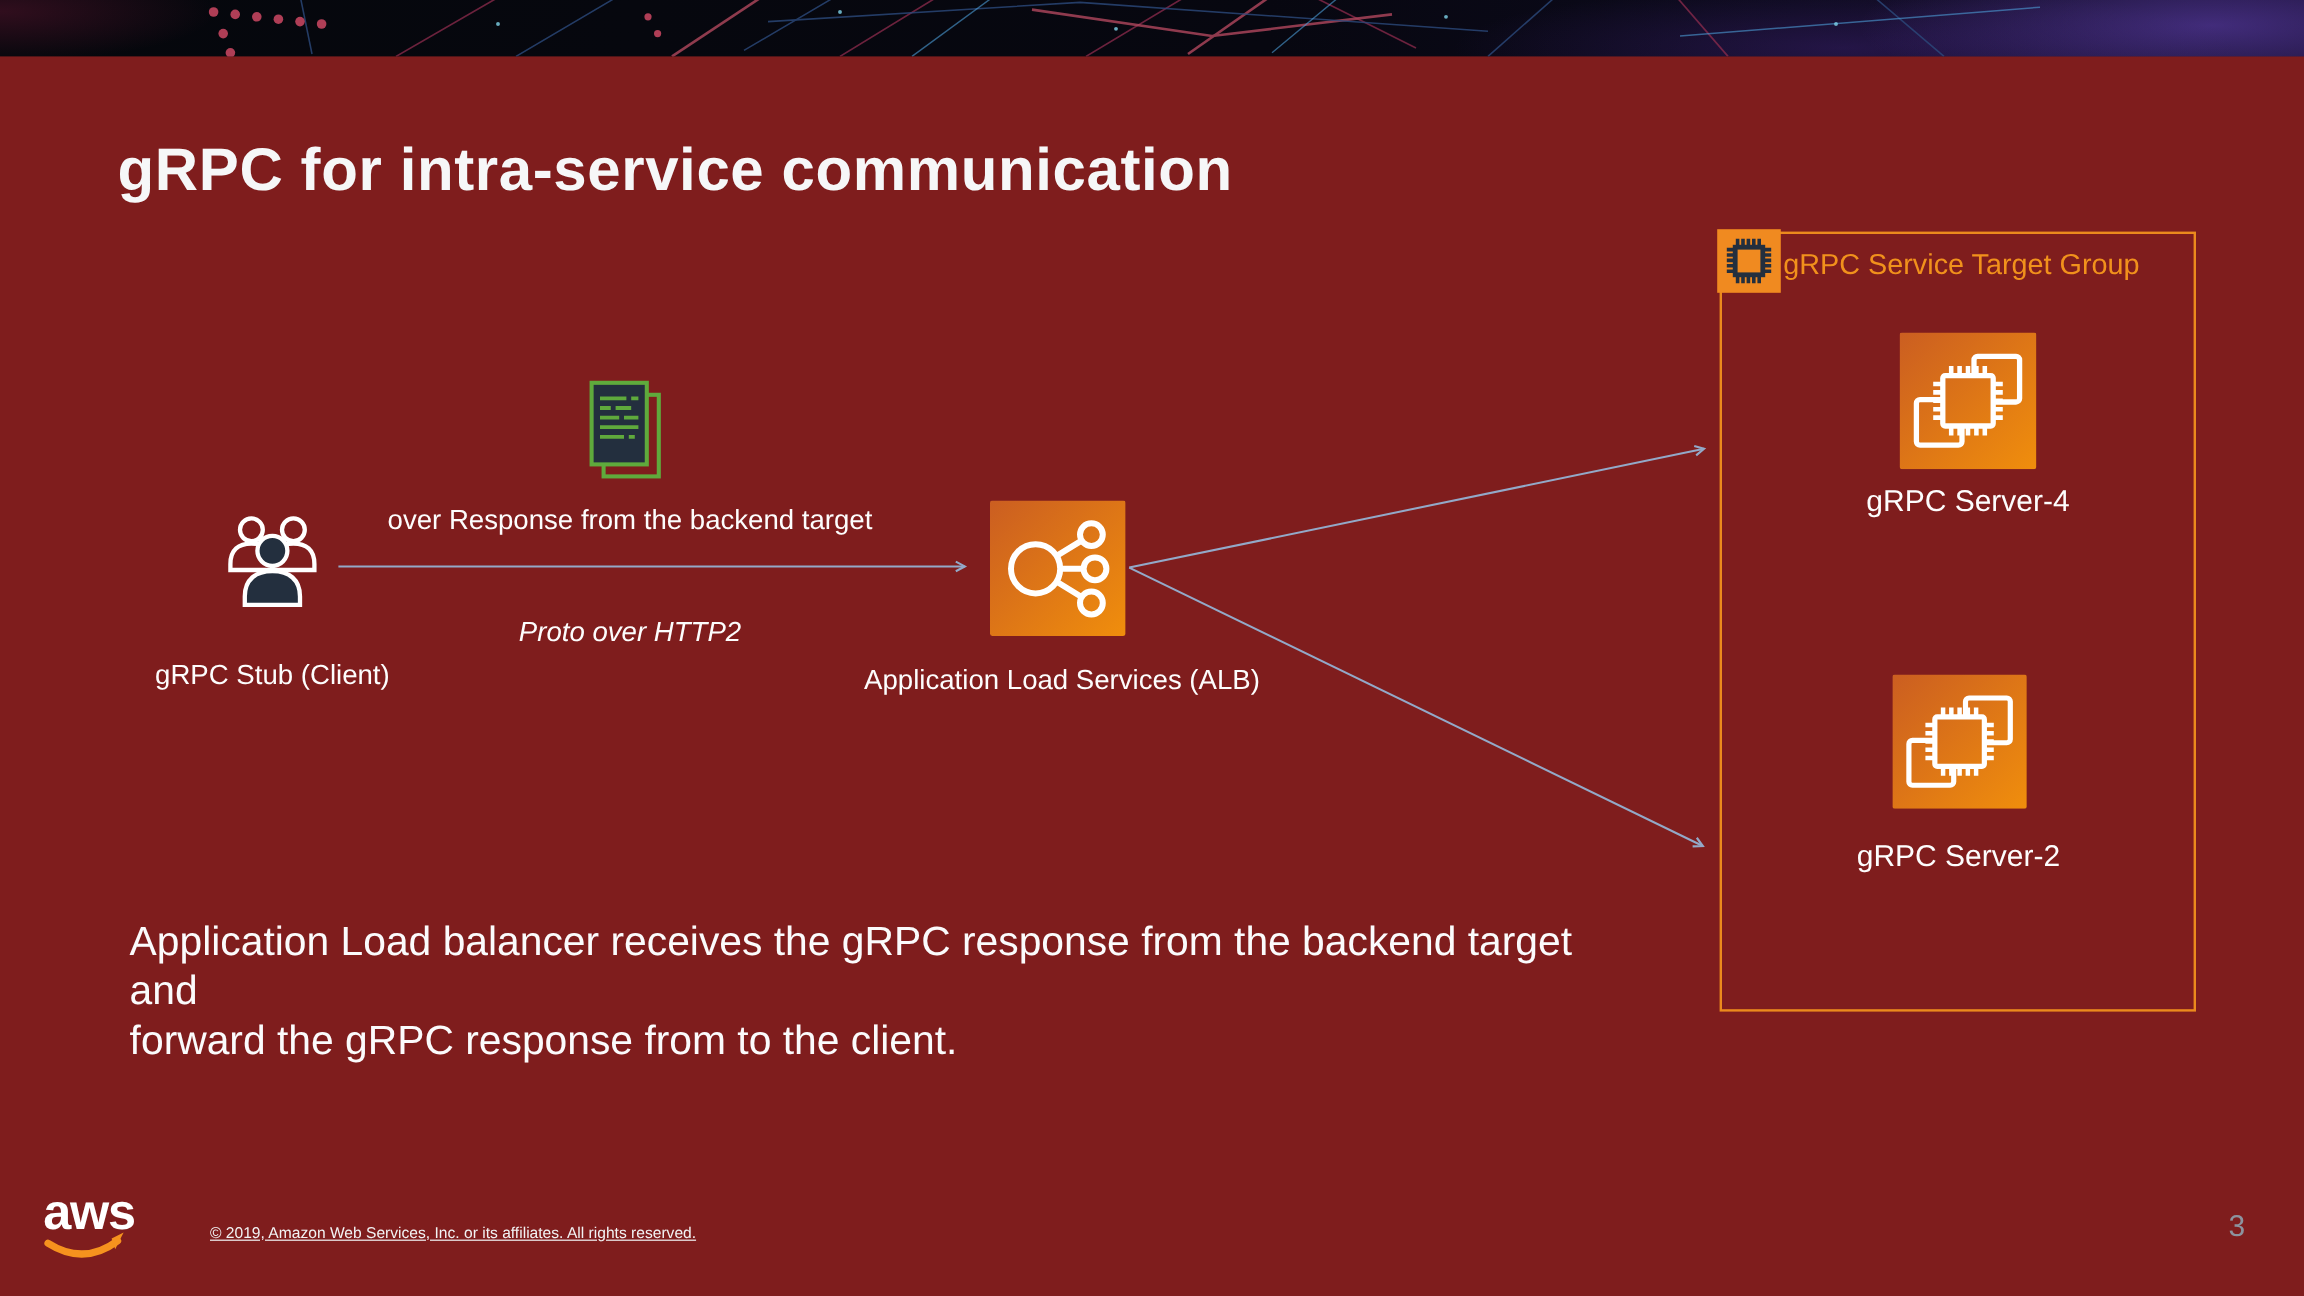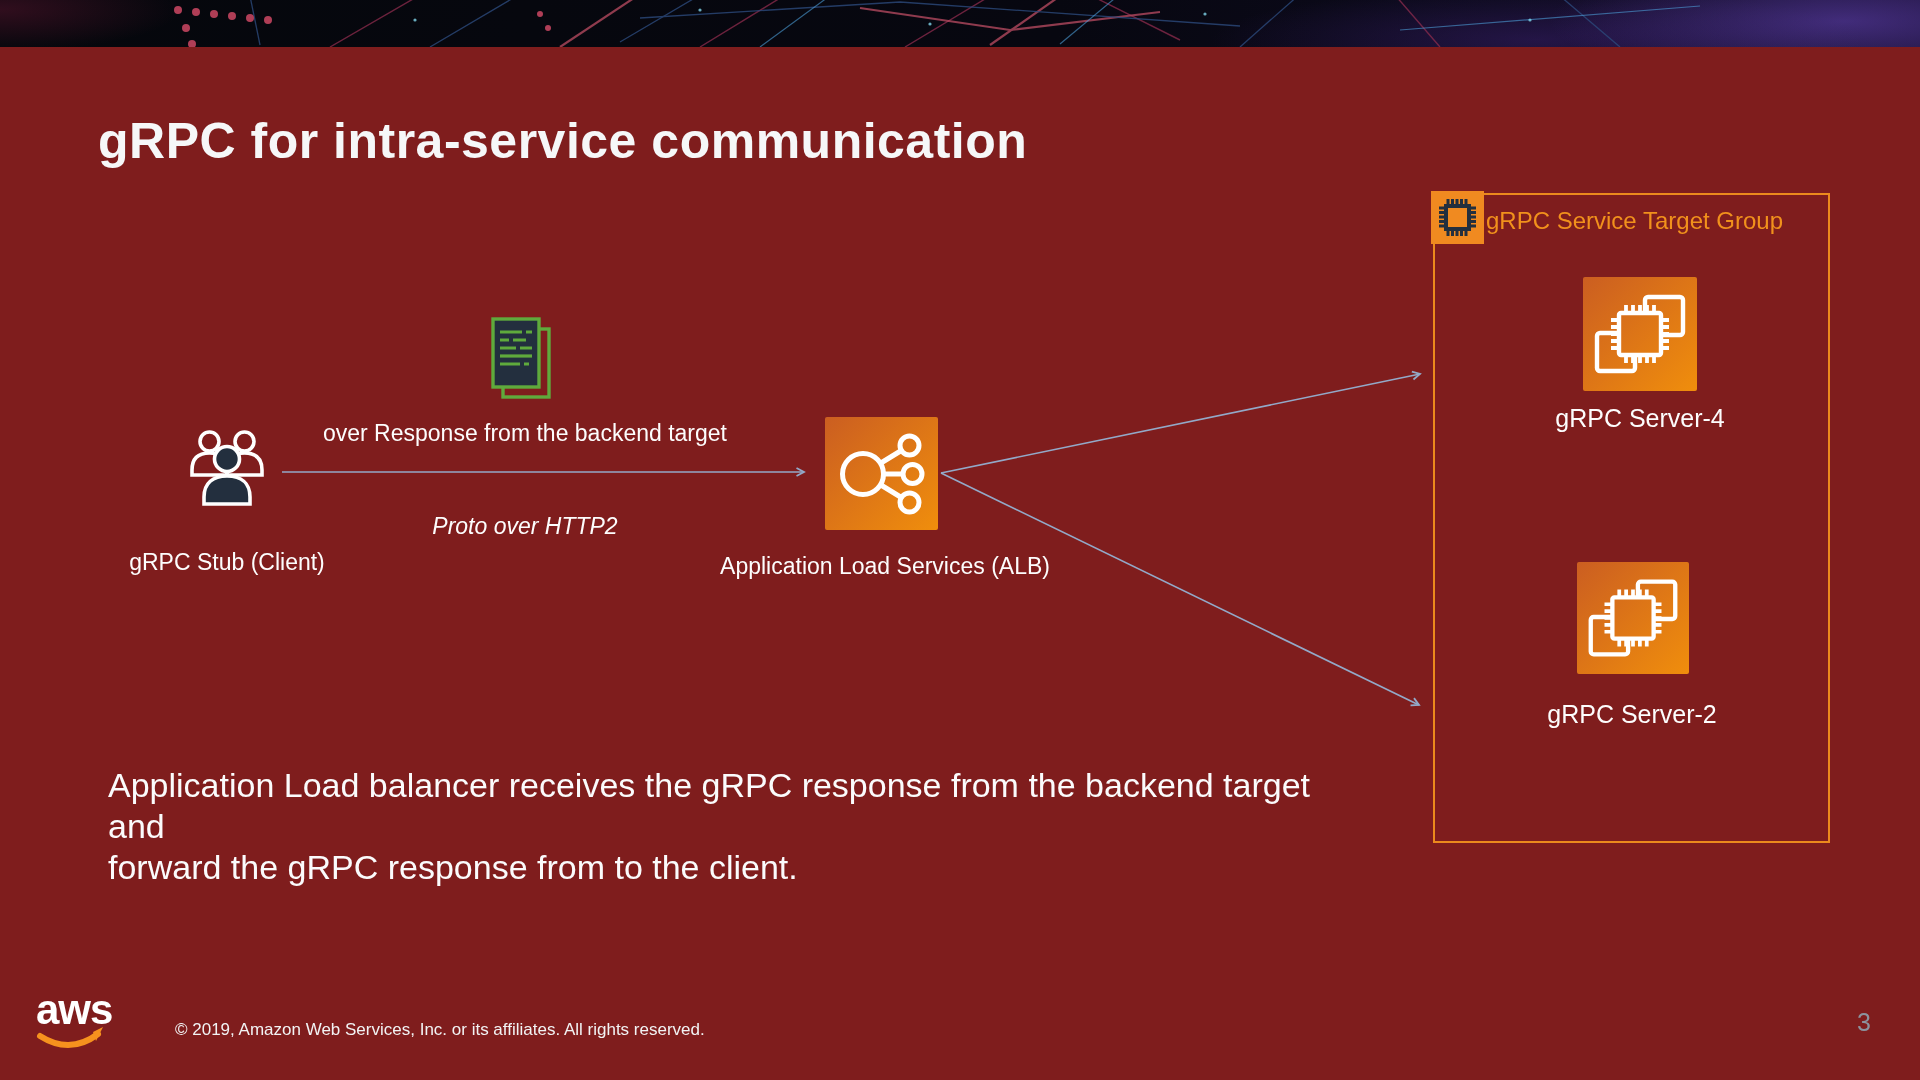--- a/index.html
+++ b/index.html
@@ -37,21 +37,21 @@
   }
   .tg-title{
     position:absolute;left:1486px;top:207px;width:344px;
     font-size:24px;color:#F1911C;
   }
   .paragraph{
     position:absolute;left:108px;top:765px;width:1260px;
     font-size:34px;line-height:41px;color:#fbfbfc;
   }
   .footer-copy{
-    position:absolute;left:175px;top:1020px;font-size:17px;color:#f2f3f4;
+    position:absolute;left:175px;top:1020px;font-size:13px;color:#f2f3f4;text-decoration:underline;
   }
   .page-number{
     position:absolute;left:1842px;top:1008px;width:44px;text-align:center;
     font-size:25px;color:#8C939E;
   }
   .aws-logo{position:absolute;left:34px;top:988px;width:78px;height:68px;}
   .arrow-layer{position:absolute;left:0;top:0;pointer-events:none;}
 </style>
 </head>
 <body>

